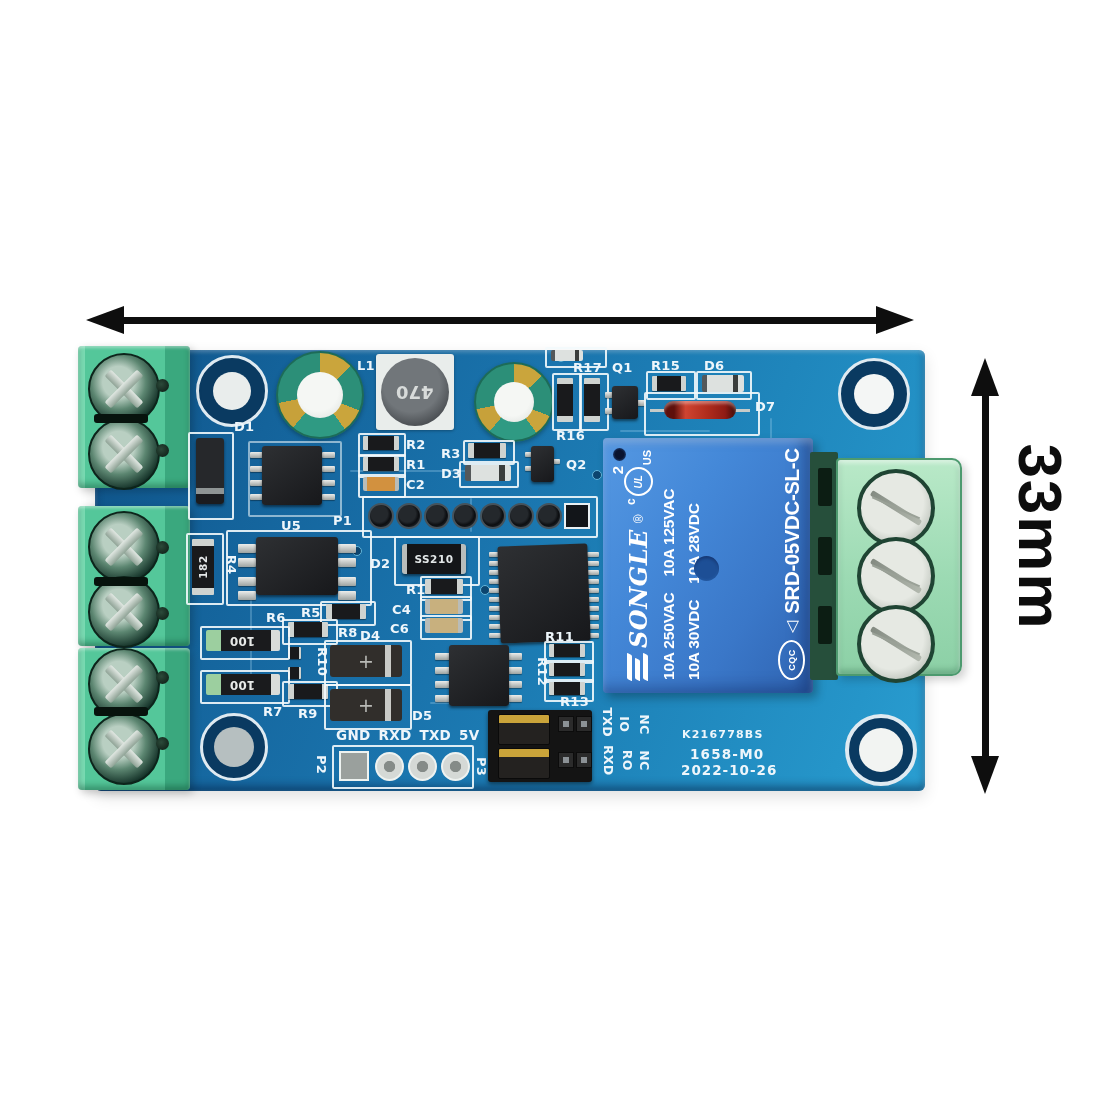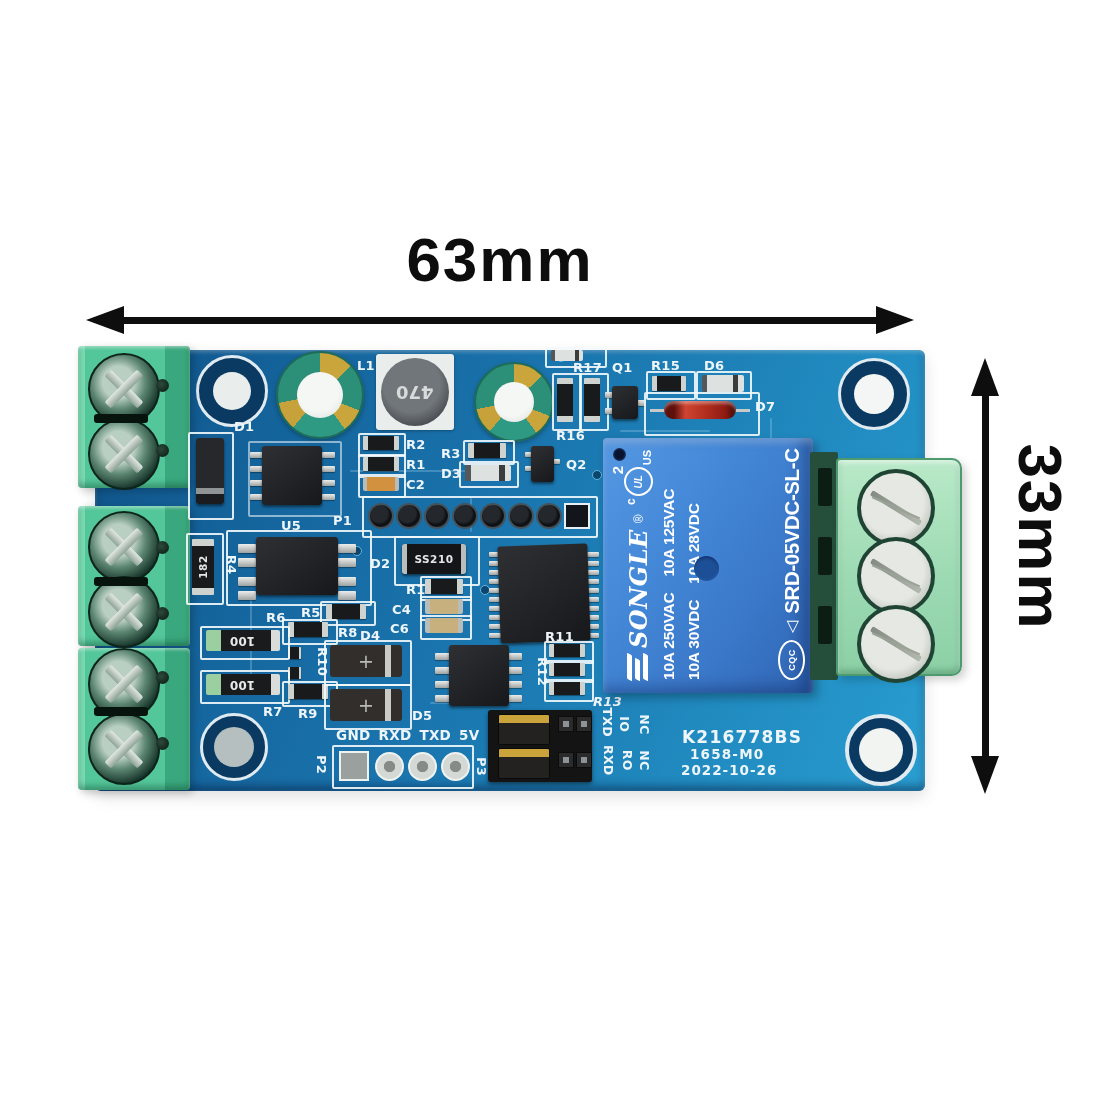--- a/index.html
+++ b/index.html
@@ -103,21 +103,20 @@
   .jblock{position:absolute;background:#141414;border-radius:3px;box-shadow:0 2px 4px rgba(0,0,0,.5);}
   .jcap{position:absolute;background:linear-gradient(180deg,#caa43a 0 28%,#242220 28% 100%);border-radius:2px;border:1px solid #0a0a0a;}
   .jpin{position:absolute;background:#2b2b2b;border:1px solid #0c0c0c;}
   .jpin i{position:absolute;left:50%;top:50%;width:6px;height:6px;transform:translate(-50%,-50%);background:#8c9296;}
 </style>
 </head>
 <body>
 
 <div class="stage">
 
-  <div class="dim-text" style="left:330px;top:224px;width:340px;">63mm</div>
   <div>
     <div class="ah ah-left" style="left:86px;top:306px;"></div>
     <div class="dim-line-h" style="left:120px;top:317px;width:756px;height:7px;"></div>
     <div class="ah ah-right" style="left:876px;top:306px;"></div>
   </div>
   <div class="dim-text" style="left:1040px;top:537px;width:auto;transform:translate(-50%,-50%) rotate(90deg);">33mm</div>
   <div>
     <div class="ah ah-up" style="left:971px;top:358px;"></div>
     <div class="dim-line-h" style="left:982px;top:394px;width:7px;height:362px;"></div>
     <div class="ah ah-down" style="left:971px;top:756px;"></div>
@@ -374,21 +373,21 @@
   <div class="chip" style="left:449px;top:645px;width:60px;height:61px;"></div>
 
   <span class="sk" style="left:545px;top:630px;">R11</span>
   <div class="wbox" style="left:544px;top:641px;width:46px;height:19px;"></div>
   <div class="res" style="left:549px;top:644px;width:36px;height:13px;"></div>
   <div class="wbox" style="left:544px;top:660px;width:46px;height:19px;"></div>
   <div class="res" style="left:549px;top:663px;width:36px;height:13px;"></div>
   <div class="wbox" style="left:544px;top:679px;width:46px;height:19px;"></div>
   <div class="res" style="left:549px;top:682px;width:36px;height:13px;"></div>
   <span class="sk skv" style="left:528px;top:665px;">R12</span>
-  <span class="sk" style="left:593px;top:695px;font-style:italic;">R13</span>
+  <span class="sk" style="left:560px;top:695px;">R13</span>
 
   <span class="sk" style="left:336px;top:729px;font-size:13.5px;word-spacing:3px;">GND RXD TXD 5V</span>
   <span class="sk skv" style="left:312px;top:758px;">P2</span>
   <div class="wbox" style="left:332px;top:745px;width:138px;height:40px;"></div>
   <div class="sqpad" style="left:339px;top:751px;width:26px;height:26px;background:#9aa09d;border-color:#eef3f1;"></div>
   <div class="phole" style="left:375px;top:752px;"></div>
   <div class="phole" style="left:408px;top:752px;"></div>
   <div class="phole" style="left:441px;top:752px;"></div>
 
   <span class="sk skv" style="left:472px;top:760px;">P3</span>
@@ -408,21 +407,21 @@
       <i></i>
     </div>
 
   <span class="sk skv" style="left:592px;top:716px;font-size:12.5px;">TXD</span>
   <span class="sk skv" style="left:592px;top:754px;font-size:12.5px;">RXD</span>
   <span class="sk skv" style="left:616px;top:718px;font-size:12.5px;">IO</span>
   <span class="sk skv" style="left:616px;top:754px;font-size:12.5px;">RO</span>
   <span class="sk skv" style="left:634px;top:718px;font-size:12.5px;">NC</span>
   <span class="sk skv" style="left:634px;top:754px;font-size:12.5px;">NC</span>
 
-  <span class="sk" style="left:682px;top:729px;font-size:17px;letter-spacing:1.2px;">K216778BS</span>
+  <span class="sk" style="left:682px;top:729px;font-size:11px;letter-spacing:1.2px;">K216778BS</span>
   <span class="sk" style="left:690px;top:748px;font-size:13.5px;letter-spacing:1.2px;">1658-M0</span>
   <span class="sk" style="left:681px;top:764px;font-size:13.5px;letter-spacing:1px;">2022-10-26</span>
 
   <div class="relay">
     <div class="relay-face">
       <div class="r-row1">
         <span class="slogo">
             <i></i>
             <i></i>
             <i></i>

